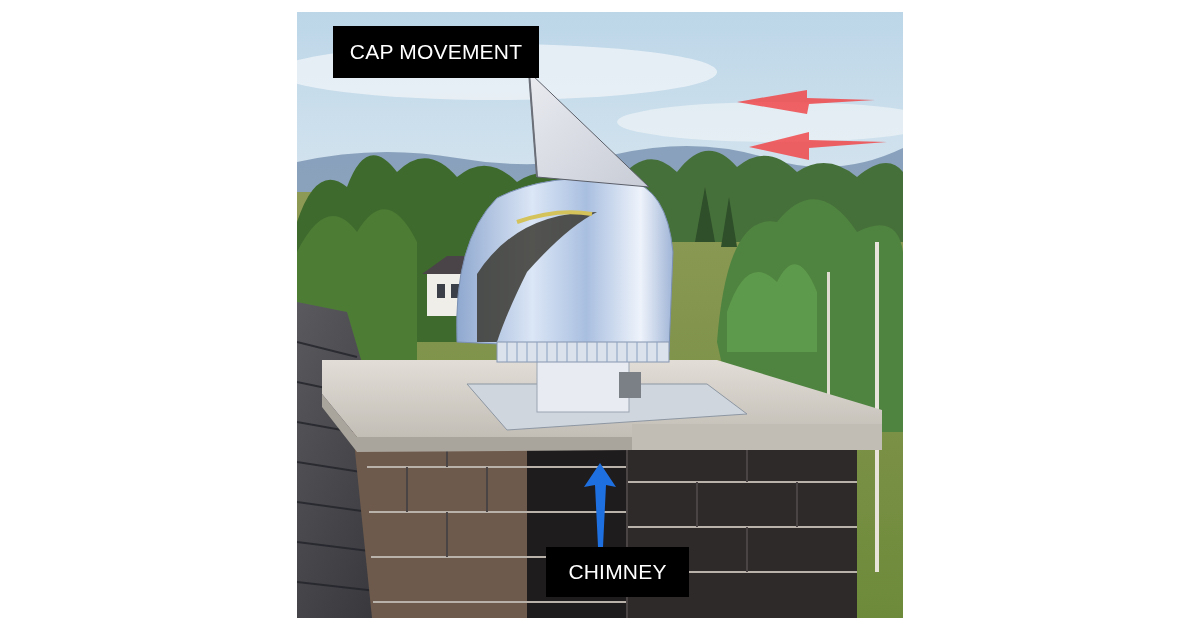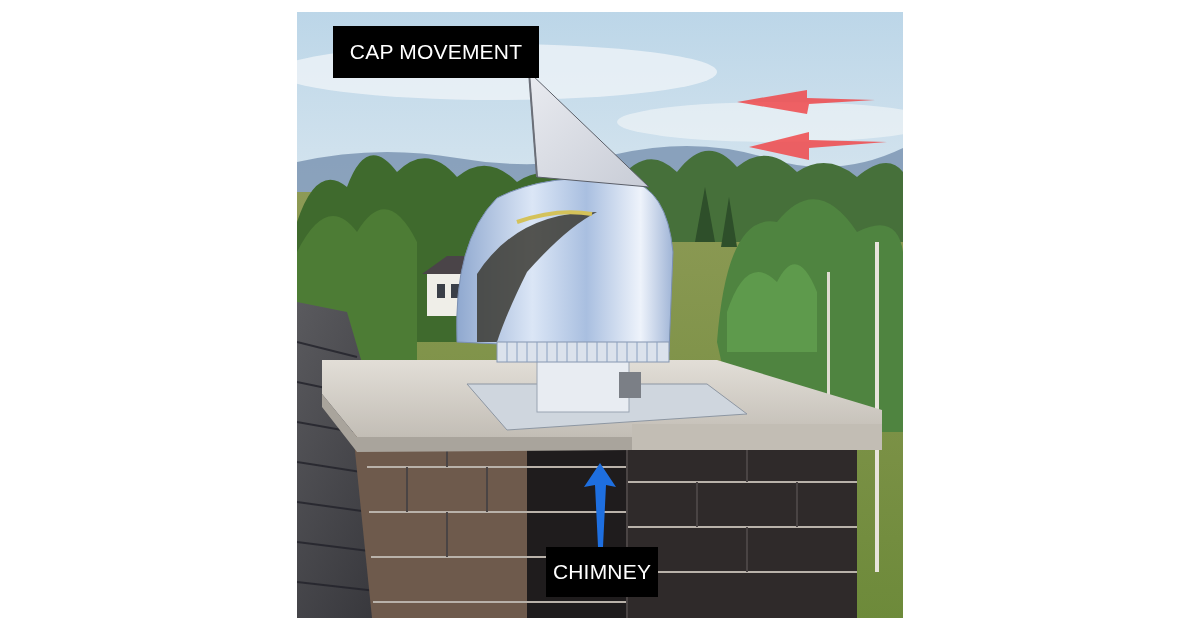--- a/index.html
+++ b/index.html
@@ -2,21 +2,21 @@
 <html><head>
 <meta charset="utf-8">
 <style>
   html, body { margin: 0; padding: 0; background: #ffffff; }
   body { width: 1200px; height: 630px; position: relative; overflow: hidden; font-family: "Liberation Sans", sans-serif; }
   .photo { position: absolute; left: 297px; top: 12px; width: 606px; height: 606px; overflow: hidden; background: #ef4444; text-align: center; }
   .photo svg { position: absolute; left: 0; top: 0; }
   .label { position: absolute; background: #000000; color: #ffffff; font-family: "Liberation Sans", sans-serif; font-size: 21px; display: flex; align-items: center; justify-content: center; letter-spacing: 0.2px; }
   .label-cap { left: 36px; top: 14px; width: 206px; height: 52px; }
   .label-wind { left: 467px; top: 30px; width: 116px; height: 47px; }
-  .label-chimney { left: 249px; top: 535px; width: 112px; height: 50px; }
+  .label-chimney { left: 249px; top: 535px; width: 143px; height: 50px; }
 </style>
 </head>
 <body>
 
 <div class="photo">
   <svg width="606" height="606" viewBox="0 0 606 606">
     <defs>
       <linearGradient id="sky" x1="0" y1="0" x2="0" y2="1">
         <stop offset="0" stop-color="#bcd6e8"></stop>
         <stop offset="0.5" stop-color="#e6eef3"></stop>

